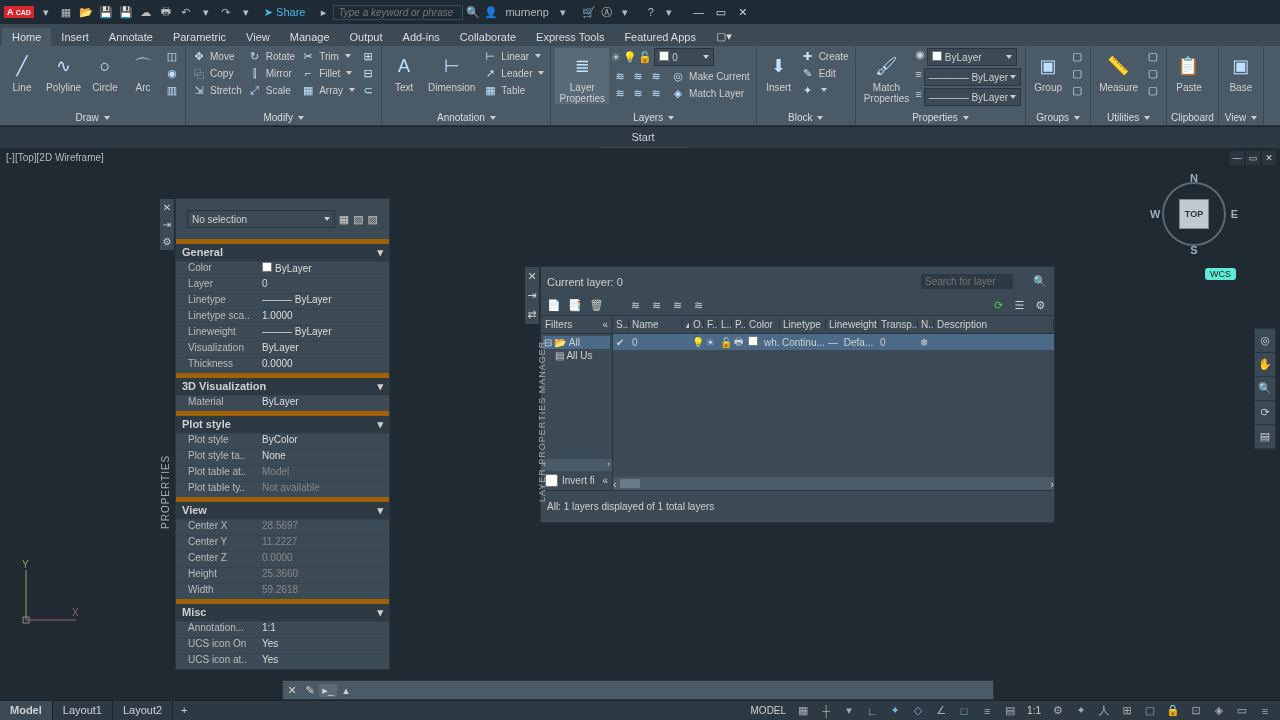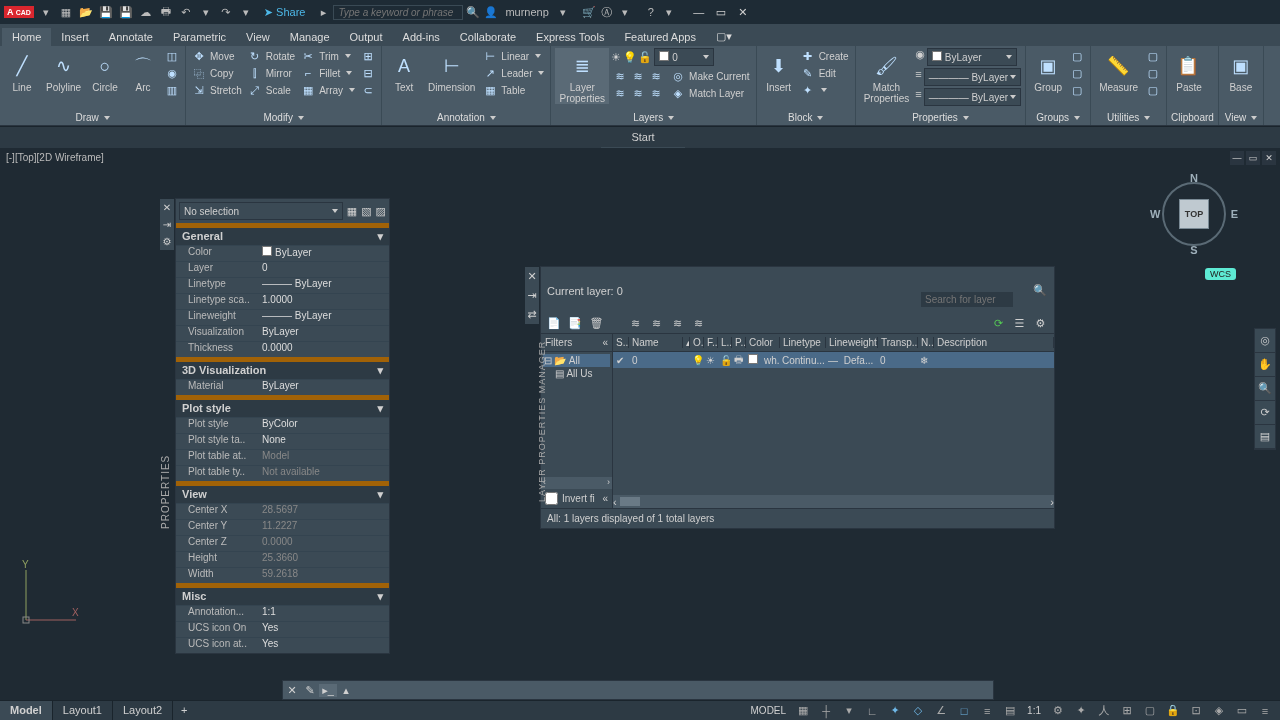--- a/index.html
+++ b/index.html
@@ -66,53 +66,53 @@
 
 
 .ucs { position: absolute; bottom: 50px; left: 20px; }
 .ucs svg { overflow: visible; }
 
 
 .props-pal { position: absolute; top: 50px; left: 175px; width: 215px; background: #3b4a55; border: 1px solid #2a3540; }
 .props-close { position: absolute; left: -16px; top: 0; width: 14px; background: #3b4a55; display: flex; flex-direction: column; align-items: center; gap: 6px; padding: 3px 0; }
 .props-close span { font-size: 10px; cursor: pointer; }
 .props-title-vert { position: absolute; left: -16px; top: 330px; transform: rotate(-90deg); transform-origin: left top; font-size: 10px; letter-spacing: 1px; color: #aaa; white-space: nowrap; }
-.props-head { display: flex; align-items: center; padding: 3px; gap: 4px; }
+.props-head { display: flex; align-items: center; padding: 11px; gap: 4px; }
 .props-head .combo { flex: 1; min-width: 0; }
 .prop-section { background: #2d3a44; padding: 2px 6px; font-weight: bold; font-size: 11px; display: flex; justify-content: space-between; cursor: pointer; border-top: 5px solid #a16207; }
 .prop-row { display: flex; height: 16px; font-size: 10px; border-top: 1px solid #344450; }
 .prop-row .k { width: 82px; padding-left: 12px; color: #bbb; overflow: hidden; }
 .prop-row .v { flex: 1; padding-left: 4px; color: #ddd; }
 .prop-row .dim { color: #888; }
 
 
 .layer-pal { position: absolute; top: 118px; left: 540px; width: 515px; background: #3b4a55; border: 1px solid #2a3540; }
 .layer-close { position: absolute; left: -16px; top: 0; width: 14px; background: #3b4a55; display: flex; flex-direction: column; align-items: center; gap: 6px; padding: 3px 0; }
 .layer-title-vert { position: absolute; left: -4px; top: 235px; transform: rotate(-90deg); transform-origin: left top; font-size: 9px; letter-spacing: 1px; color: #aaa; white-space: nowrap; }
 .layer-head { display: flex; align-items: center; padding: 7px 6px; gap: 20px; }
-.layer-search { margin-left: auto; background: #2d3a44; border: none; color: #888; padding: 2px 4px; width: 92px; font-size: 10px; margin-top: 18px; }
+.layer-search { margin-left: auto; background: #2d3a44; border: none; color: #888; padding: 2px 4px; width: 92px; font-size: 10px; }
 .layer-toolbar { display: flex; align-items: center; gap: 6px; padding: 2px 6px; }
 .lic { width: 15px; height: 15px; display: flex; align-items: center; justify-content: center; cursor: pointer; font-size: 11px; }
 .layer-body { display: flex; height: 175px; border-top: 1px solid #2a3540; }
 .filter-pane { width: 72px; border-right: 1px solid #2a3540; display: flex; flex-direction: column; }
 .filter-head { font-size: 10px; padding: 3px 4px; display: flex; justify-content: space-between; border-bottom: 1px solid #2a3540; }
 .filter-tree { flex: 1; font-size: 10px; padding: 2px; }
 .filter-node { display: flex; align-items: center; gap: 2px; padding: 1px 1px; }
 .filter-node.sel { background: #4a6a88; }
 .filter-scroll { height: 12px; background: #4a5a66; display: flex; justify-content: space-between; font-size: 9px; padding: 0 2px; }
 .invert-row { padding: 3px 4px; font-size: 10px; display: flex; align-items: center; gap: 4px; }
 .layer-list { flex: 1; display: flex; flex-direction: column; }
 .layer-cols { display: flex; font-size: 10px; background: #3b4a55; border-bottom: 1px solid #2a3540; height: 18px; align-items: center; }
 .layer-cols span { padding: 0 3px; border-right: 1px solid #2a3540; overflow: hidden; white-space: nowrap; }
 .layer-row { display: flex; font-size: 10px; height: 16px; align-items: center; background: #4a6a88; }
 .layer-row span { padding: 0 3px; overflow: hidden; white-space: nowrap; }
 .layer-rows-fill { flex: 1; }
 .layer-hscroll { height: 13px; background: #4a5a66; display: flex; align-items: center; }
 .layer-hscroll .thumb { background: #6a7a86; height: 9px; width: 20px; margin-left: 3px; }
-.layer-status { padding: 4px 6px; font-size: 10px; border-top: 1px solid #2a3540; }
+.layer-status { padding: 10px 6px; font-size: 10px; border-top: 1px solid #2a3540; }
 
 
 .cmdline { position: absolute; bottom: 20px; left: 282px; right: 286px; height: 20px; background: #4a5a66; display: flex; align-items: center; border: 1px solid #2a3540; }
 .cmdline .cic { width: 18px; display: flex; align-items: center; justify-content: center; cursor: pointer; font-size: 11px; }
 .cmdline input { flex: 1; background: #5a6a76; border: none; color: #aaa; font-style: italic; padding: 2px 6px; font-size: 11px; height: 16px; }
 
 
 .statusbar { position: absolute; bottom: 0; left: 0; right: 0; height: 20px; background: #2d3a44; display: flex; align-items: center; border-top: 1px solid #1a242c; }
 .layout-tabs { display: flex; height: 100%; }
 .layout-tab { padding: 3px 10px; font-size: 11px; cursor: pointer; border-right: 1px solid #1a242c; }

